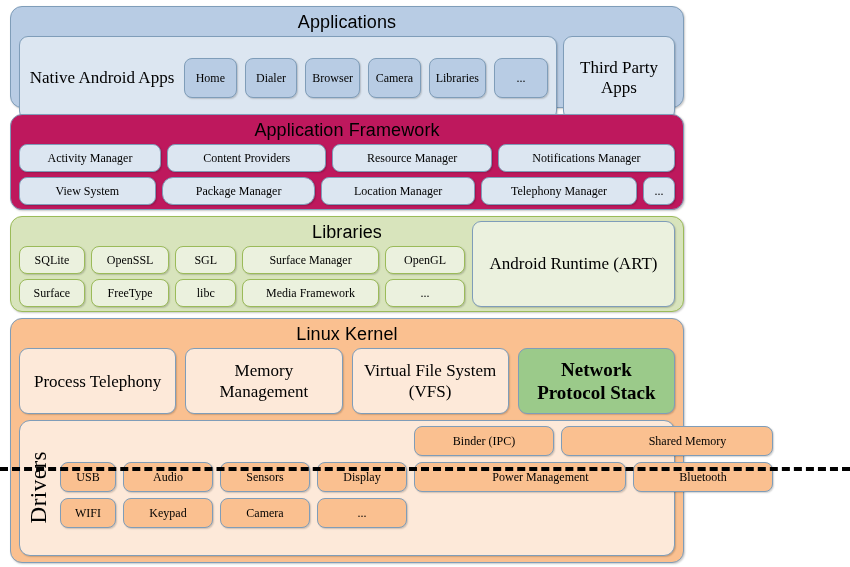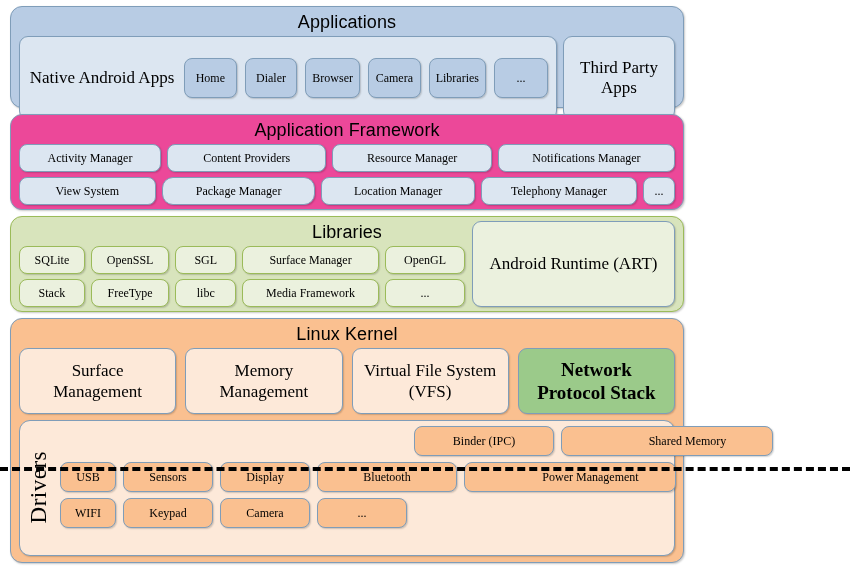--- a/index.html
+++ b/index.html
@@ -108,21 +108,21 @@
     display: flex;
     align-items: center;
     justify-content: center;
     text-align: center;
     font-size: 17px;
     line-height: 20px;
     box-shadow: 1px 1px 1.5px rgba(0,0,0,0.18);
   }
 
   
-  #framework { background: #ec4899; height: 96px; }
+  #framework { background: #be185d; height: 96px; }
   #framework .cell { background: #dce6f1; height: 28px; }
   #framework .row { margin-bottom: 5px; }
   #framework .row:last-child { margin-bottom: 0; }
   #framework .c-activity   { flex: 1.02; }
   #framework .c-content    { flex: 1.16; }
   #framework .c-resource   { flex: 1.16; }
   #framework .c-notif      { flex: 1.30; }
   #framework .c-view       { flex: 1.02; }
   #framework .c-package    { flex: 1.16; border-radius: 11px; }
   #framework .c-location   { flex: 1.16; }
@@ -307,36 +307,36 @@
     <div class="layer-body">
       <div class="lib-cols">
         <div class="row">
           <div class="cell c-sqlite">SQLite</div>
           <div class="cell c-openssl">OpenSSL</div>
           <div class="cell c-sgl">SGL</div>
           <div class="cell c-surface">Surface Manager</div>
           <div class="cell c-opengl">OpenGL</div>
         </div>
         <div class="row">
-          <div class="cell c-webkit">Stack</div>
+          <div class="cell c-webkit">Surface</div>
           <div class="cell c-freetype">FreeType</div>
           <div class="cell c-libc">libc</div>
           <div class="cell c-media">Media Framework</div>
           <div class="cell c-dots">...</div>
         </div>
       </div>
       <div id="art">Android Runtime (ART)</div>
     </div>
   </div>
 
   <div class="layer" id="kernel">
     <div class="layer-title">Linux Kernel</div>
 
     <div id="kernel-top">
-      <div class="cell">Surface Management</div>
+      <div class="cell">Process Telephony</div>
       <div class="cell">Memory Management</div>
       <div class="cell">Virtual File System (VFS)</div>
       <div class="cell highlight">Network Protocol Stack</div>
     </div>
 
     <div id="drivers-box">
       <div id="drivers-label">
         <span>Drivers</span>
       </div>
       <div id="drivers-content">
@@ -346,24 +346,25 @@
           <div class="cell d-audio spacer"></div>
           <div class="cell d-sensors spacer"></div>
           <div class="cell d-display spacer"></div>
           <div class="cell d-wide">Binder (IPC)</div>
           <div class="cell d-xwide">Shared Memory</div>
           <div class="d-gapfill"></div>
         </div>
 
         <div class="drow">
           <div class="cell d-usb">USB</div>
+          <div class="cell d-audio">Audio</div>
           <div class="cell d-sensors">Sensors</div>
           <div class="cell d-display">Display</div>
+          <div class="cell d-xwide">Power Management</div>
           <div class="cell d-wide">Bluetooth</div>
-          <div class="cell d-xwide">Power Management</div>
           <div class="d-gapfill"></div>
         </div>
 
         <div class="drow">
           <div class="cell d-usb">WIFI</div>
           <div class="cell d-audio">Keypad</div>
           <div class="cell d-sensors">Camera</div>
           <div class="cell d-display">...</div>
           <div class="d-gapfill"></div>
         </div>

